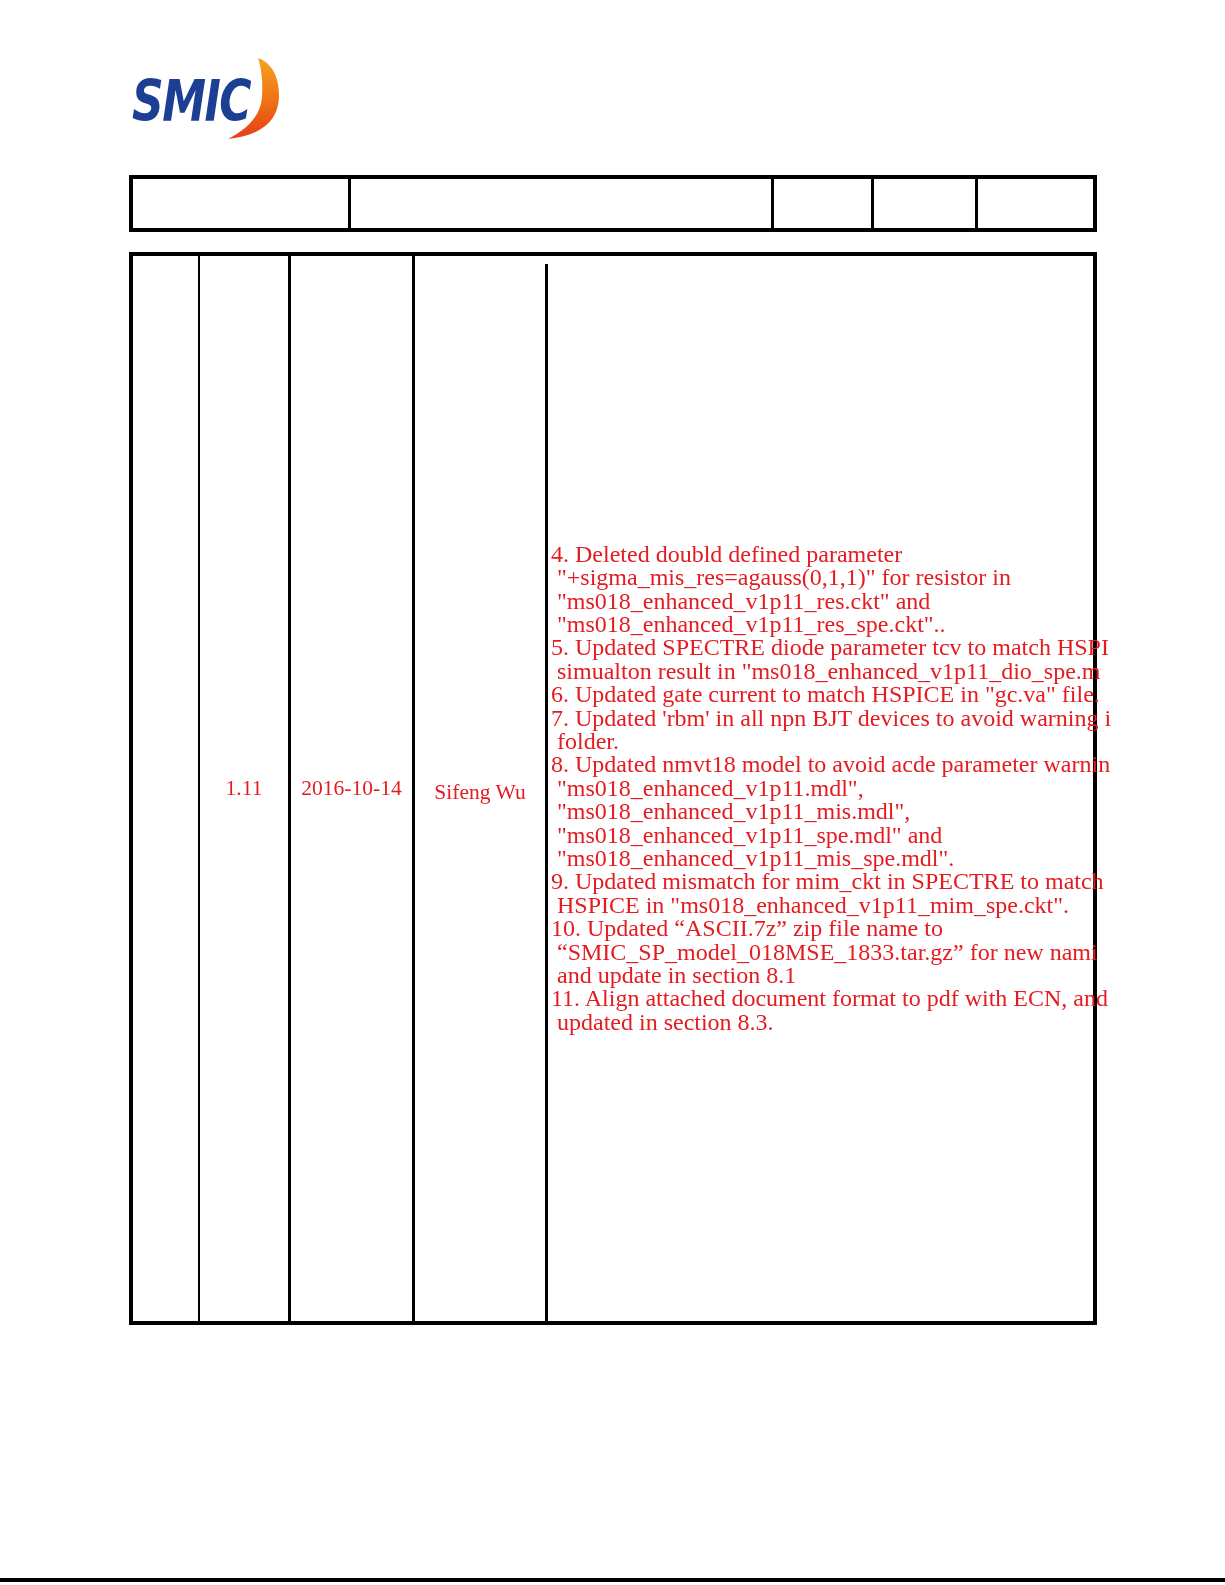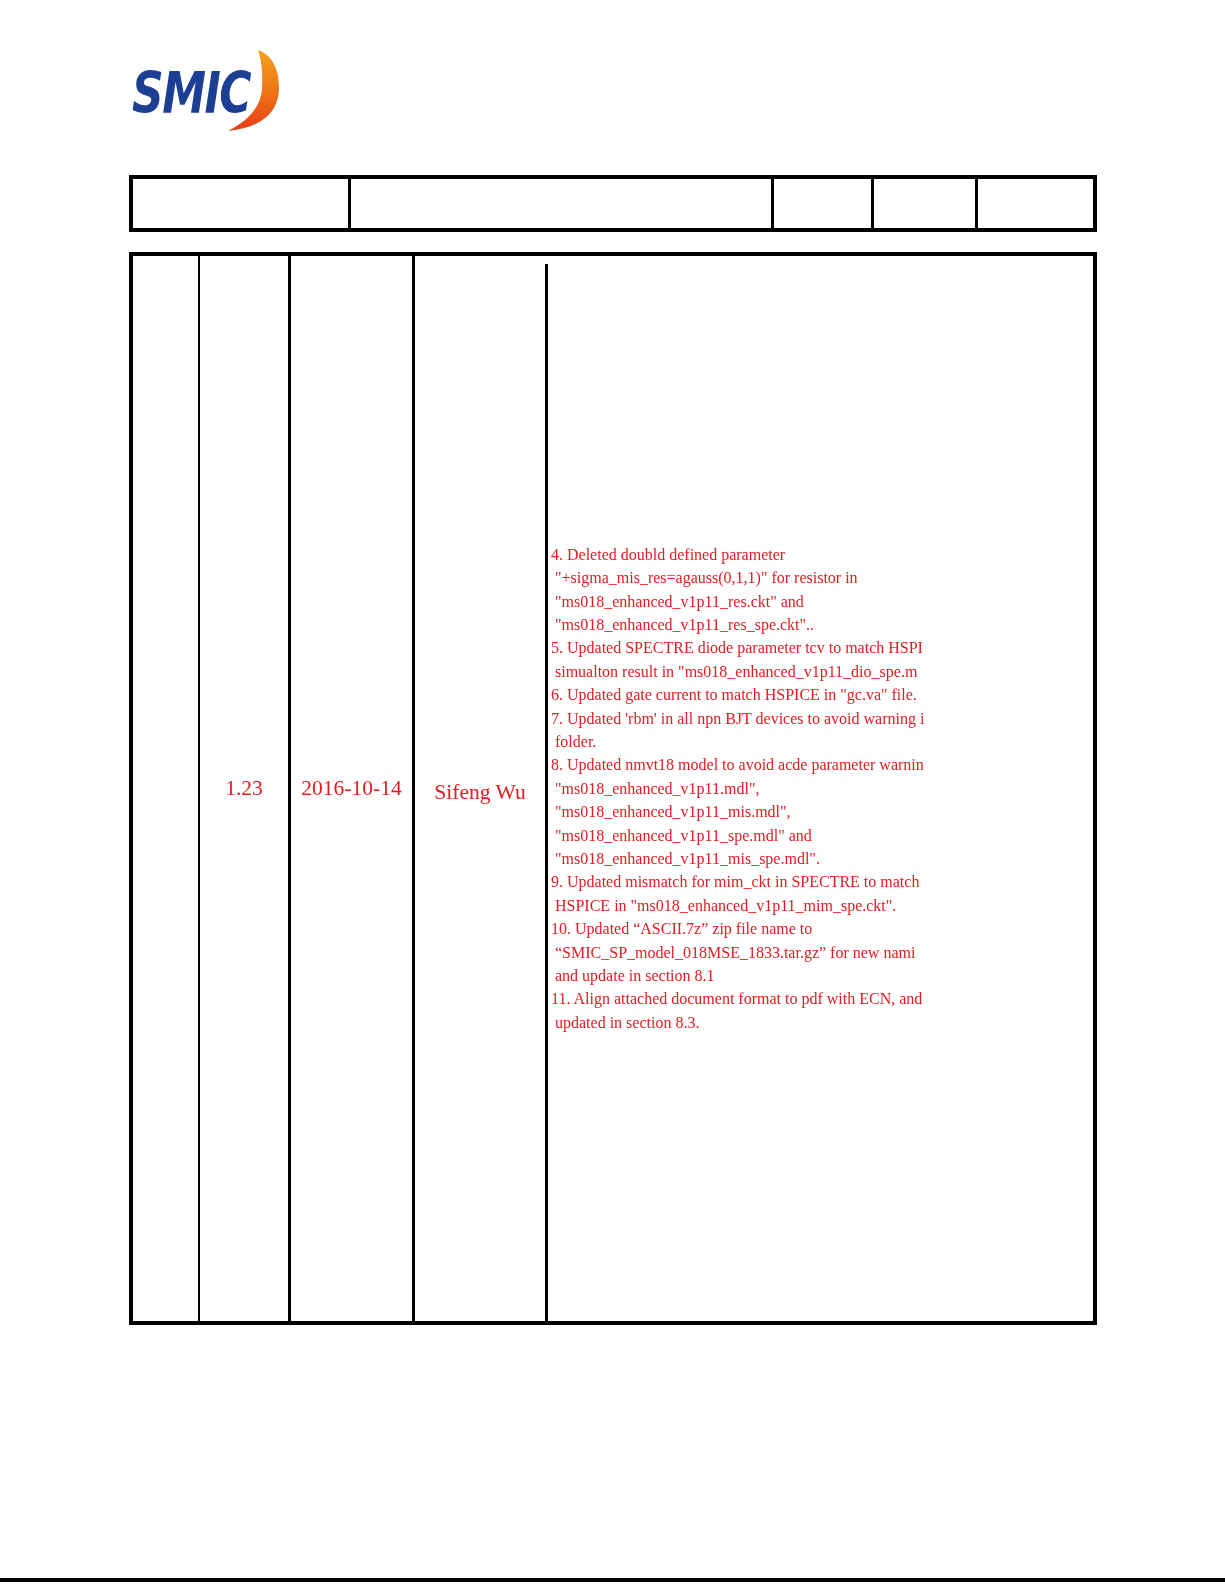--- a/index.html
+++ b/index.html
@@ -13,21 +13,21 @@
     height: 1585px;
     background: #ffffff;
     font-family: "Liberation Serif", serif;
     overflow: hidden;
   }
 
   
   .logo {
     position: absolute;
     left: 125px;
-    top: 40px;
+    top: 48px;
     width: 170px;
     height: 102px;
   }
   .logo svg { display: block; }
 
   
   .header-table {
     position: absolute;
     left: 129px;
     top: 175px;
@@ -75,21 +75,21 @@
   .c1 { width: 91px;  border-right: 3px solid #000; }
   .c2 { width: 124px; border-right: 3px solid #000; }
   .c3 { width: 133px; border-right: 3px solid #000; margin-top: 8px; }
   .c4 {
     flex: 1 1 auto;
     justify-content: flex-start;
     border-right: none;
   }
   .description {
     white-space: pre-wrap;
-    font-size: 16px;
+    font-size: 24px;
     line-height: 23.4px;
     padding: 0 3px 0 3px;
     color: var(--red, #e41b20);
   }
 
   
   .bottom-rule {
     position: absolute;
     left: 0;
     top: 1578px;
@@ -124,21 +124,21 @@
   <div class="header-table">
     <div class="hcell hc0"></div>
     <div class="hcell hc1"></div>
     <div class="hcell hc2"></div>
     <div class="hcell hc3"></div>
     <div class="hcell hc4"></div>
   </div>
 
   <div class="main-table">
     <div class="cell c0"></div>
-    <div class="cell c1">1.23</div>
+    <div class="cell c1">1.11</div>
     <div class="cell c2">2016-10-14</div>
     <div class="cell c3">Sifeng Wu</div>
     <div class="cell c4">
       <div class="description">4. Deleted doubld defined parameter
  "+sigma_mis_res=agauss(0,1,1)" for resistor in
  "ms018_enhanced_v1p11_res.ckt" and
  "ms018_enhanced_v1p11_res_spe.ckt"..
 5. Updated SPECTRE diode parameter tcv to match HSPI
  simualton result in "ms018_enhanced_v1p11_dio_spe.m
 6. Updated gate current to match HSPICE in "gc.va" file.

